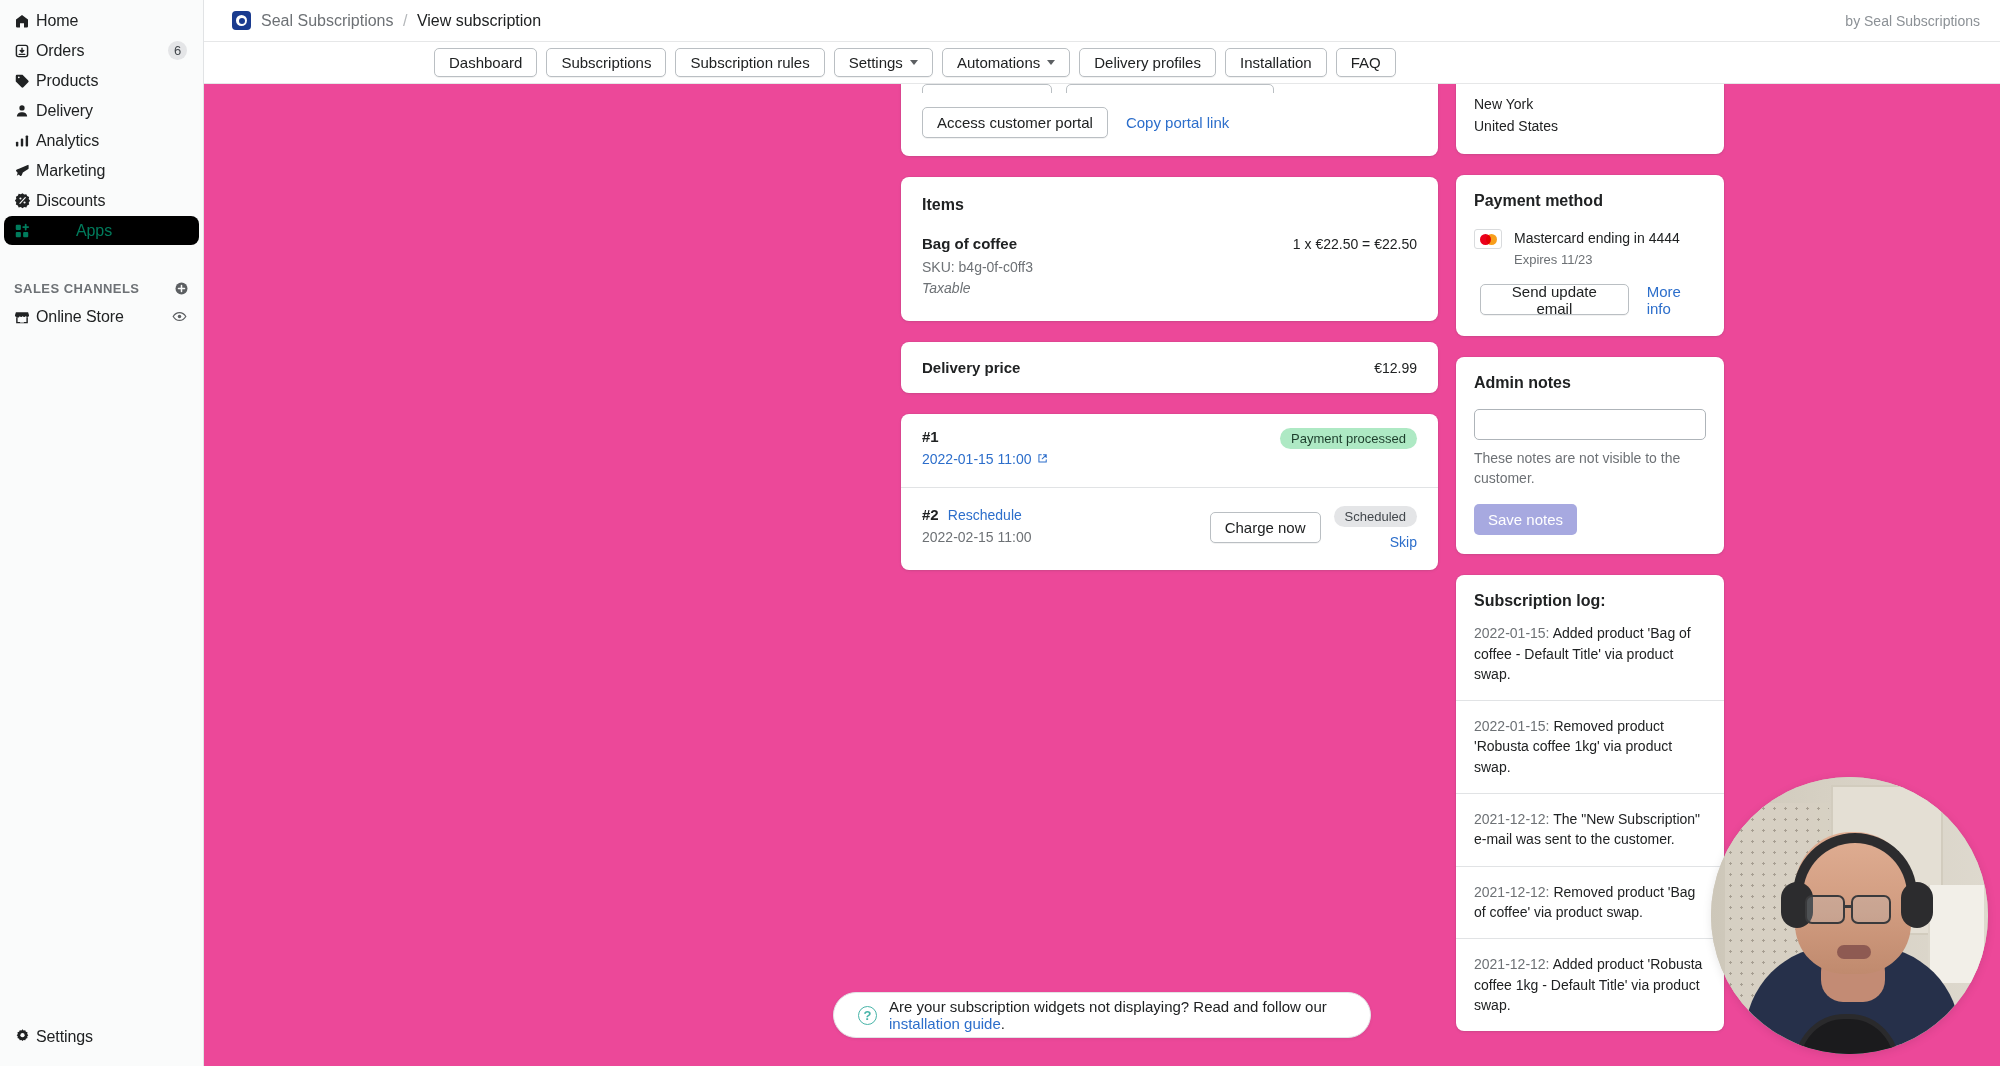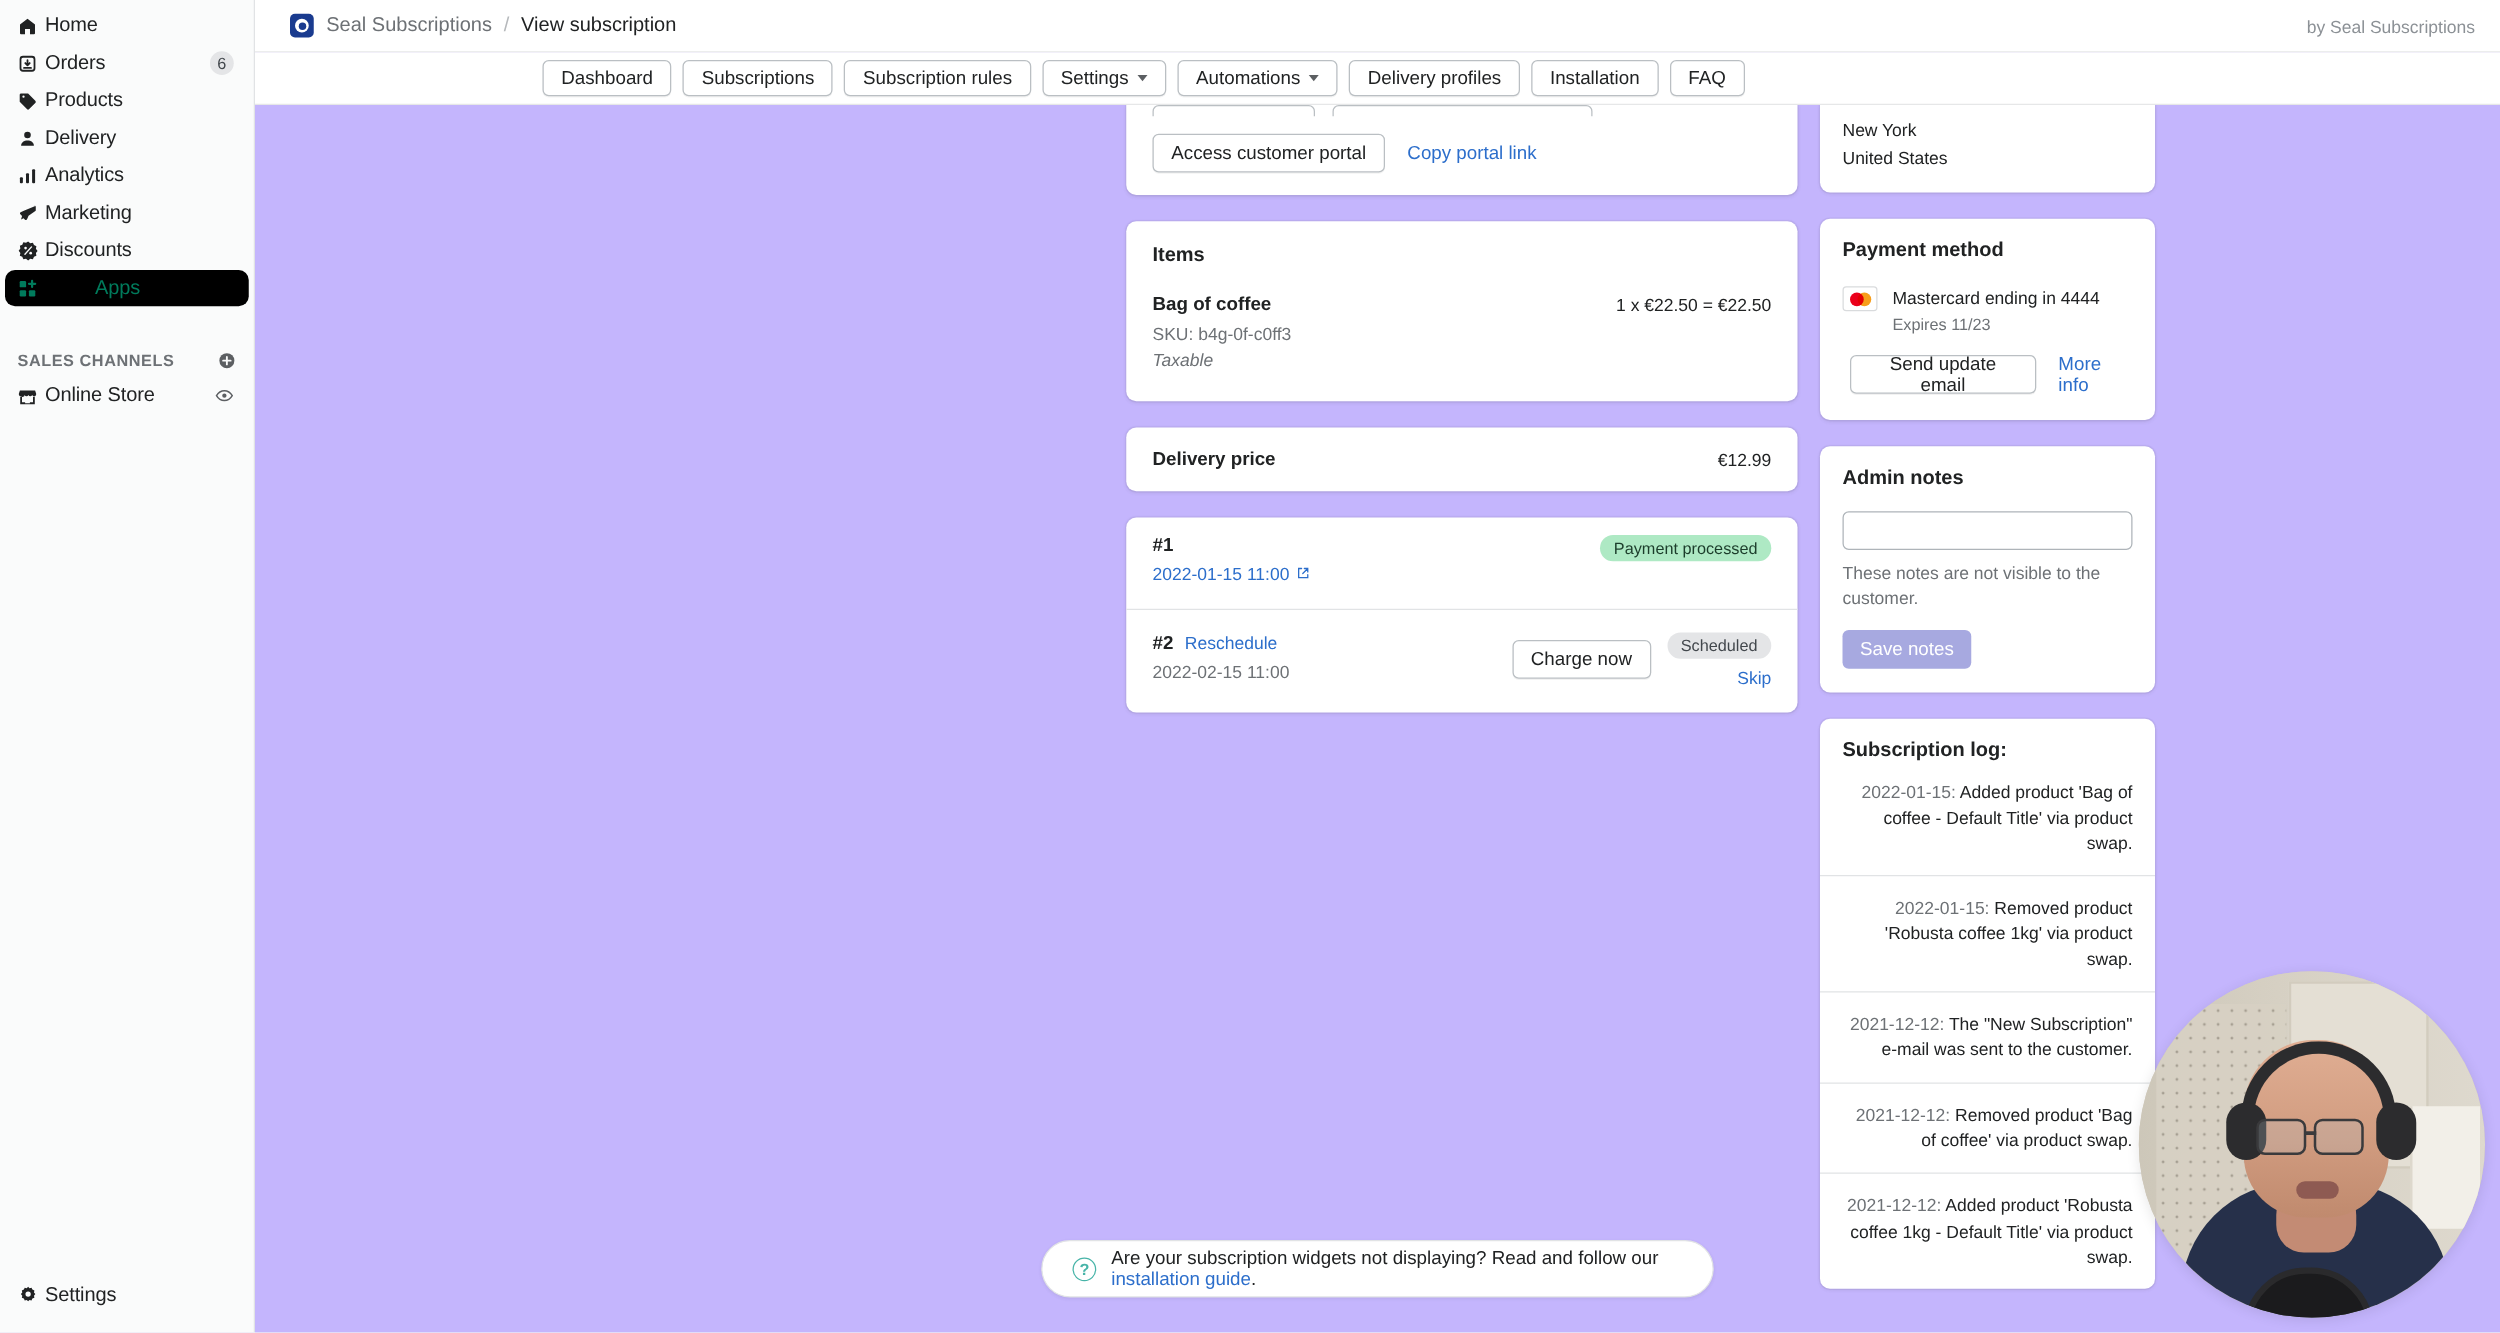--- a/index.html
+++ b/index.html
@@ -52,21 +52,21 @@
     color: #6d7175; font-weight: 600;
   }
   .nav-item .trail { position:absolute; right: 12px; display:flex; align-items:center; }
   .settings-bottom {
     position: absolute; bottom: 14px; left: 0; right: 0;
   }
 
   
   .main {
     flex: 1 1 auto; height: 1066px;
-    position: relative; background: #c4b5fd;
+    position: relative; background: #ec4899;
     display: flex; flex-direction: column;
   }
   .topbar {
     height: 42px; background: #fff;
     display: flex; align-items: center;
     padding: 0 20px 0 28px;
     border-bottom: 1px solid #e6e7e8;
     flex: 0 0 42px;
   }
   .app-logo {
@@ -223,21 +223,20 @@
     font-size: 15px; cursor: default;
     font-family: "Liberation Sans", sans-serif;
   }
 
   .log-card { }
   .log-title { font-size: 16px; font-weight: 700; color: #202223; padding: 17px 18px 0 18px; }
   .log-item {
     padding: 15px 18px 16px 18px;
     font-size: 14px; line-height: 1.45; color: #202223;
     border-bottom: 1px solid #e1e3e5;
-    text-align: right;
   }
   .log-item:last-child { border-bottom: none; }
   .log-date { color: #6d7175; }
 
   
   .banner {
     position: absolute; left: 50%; transform: translateX(-50%);
     bottom: 28px;
     width: 538px; height: 46px;
     background: #fff; border-radius: 23px;

